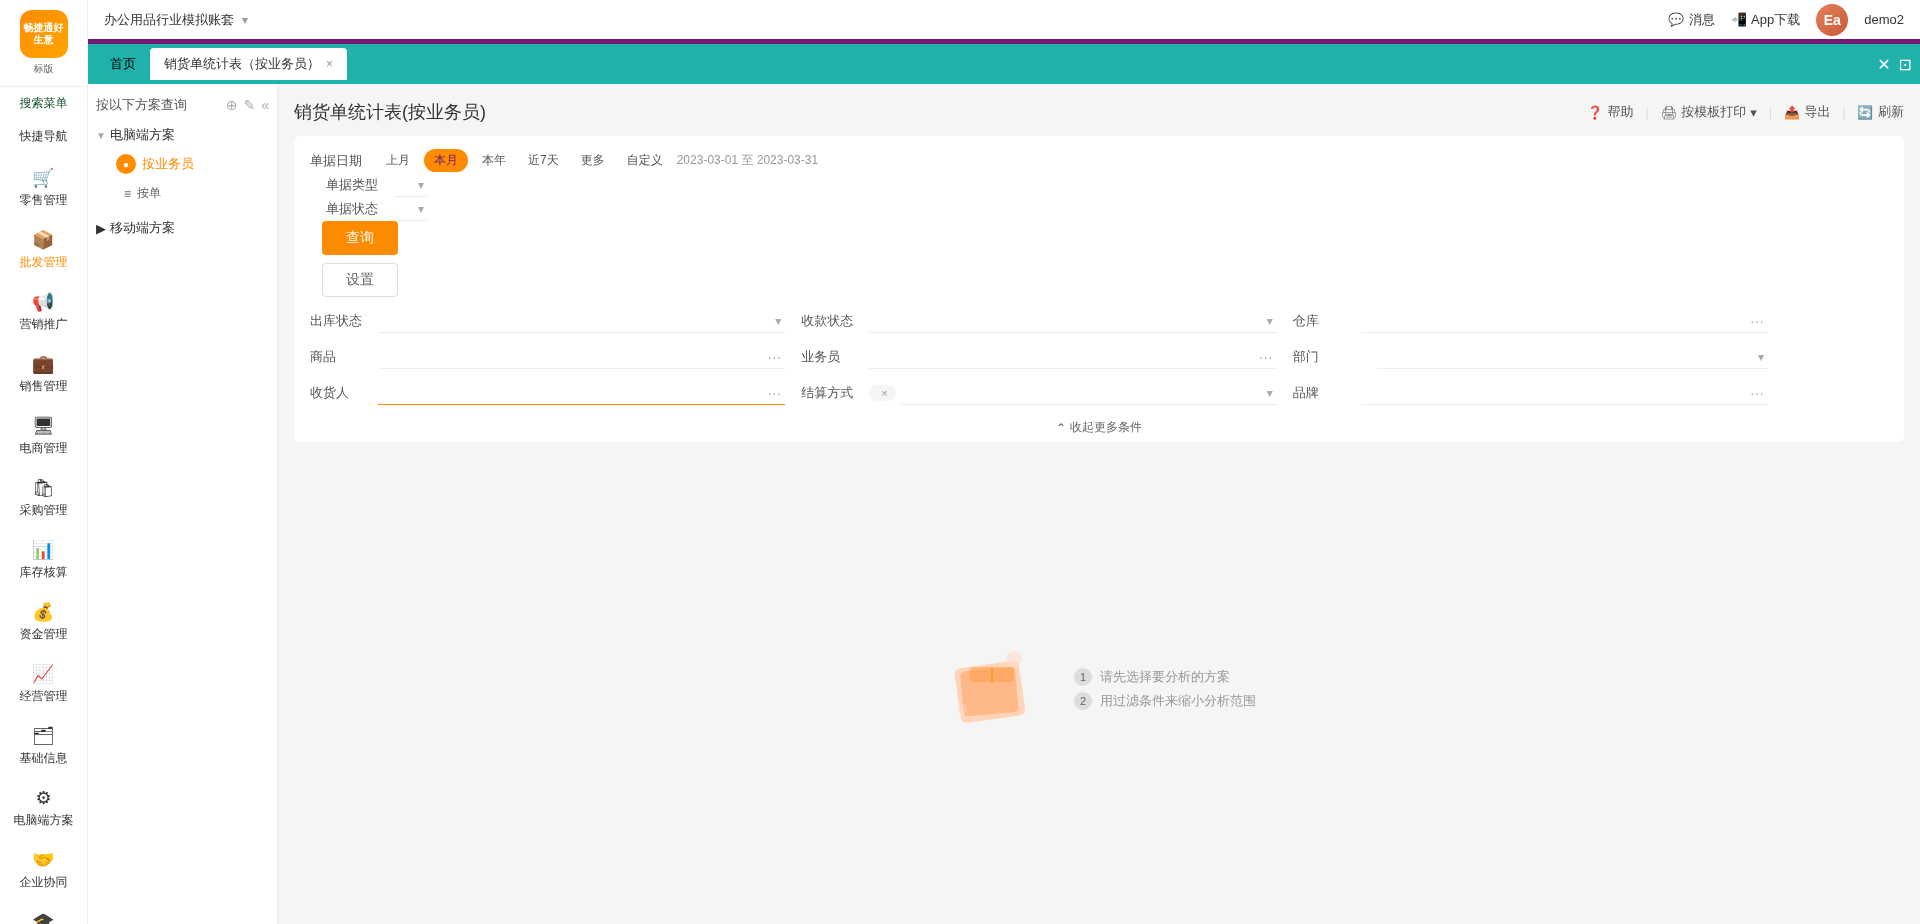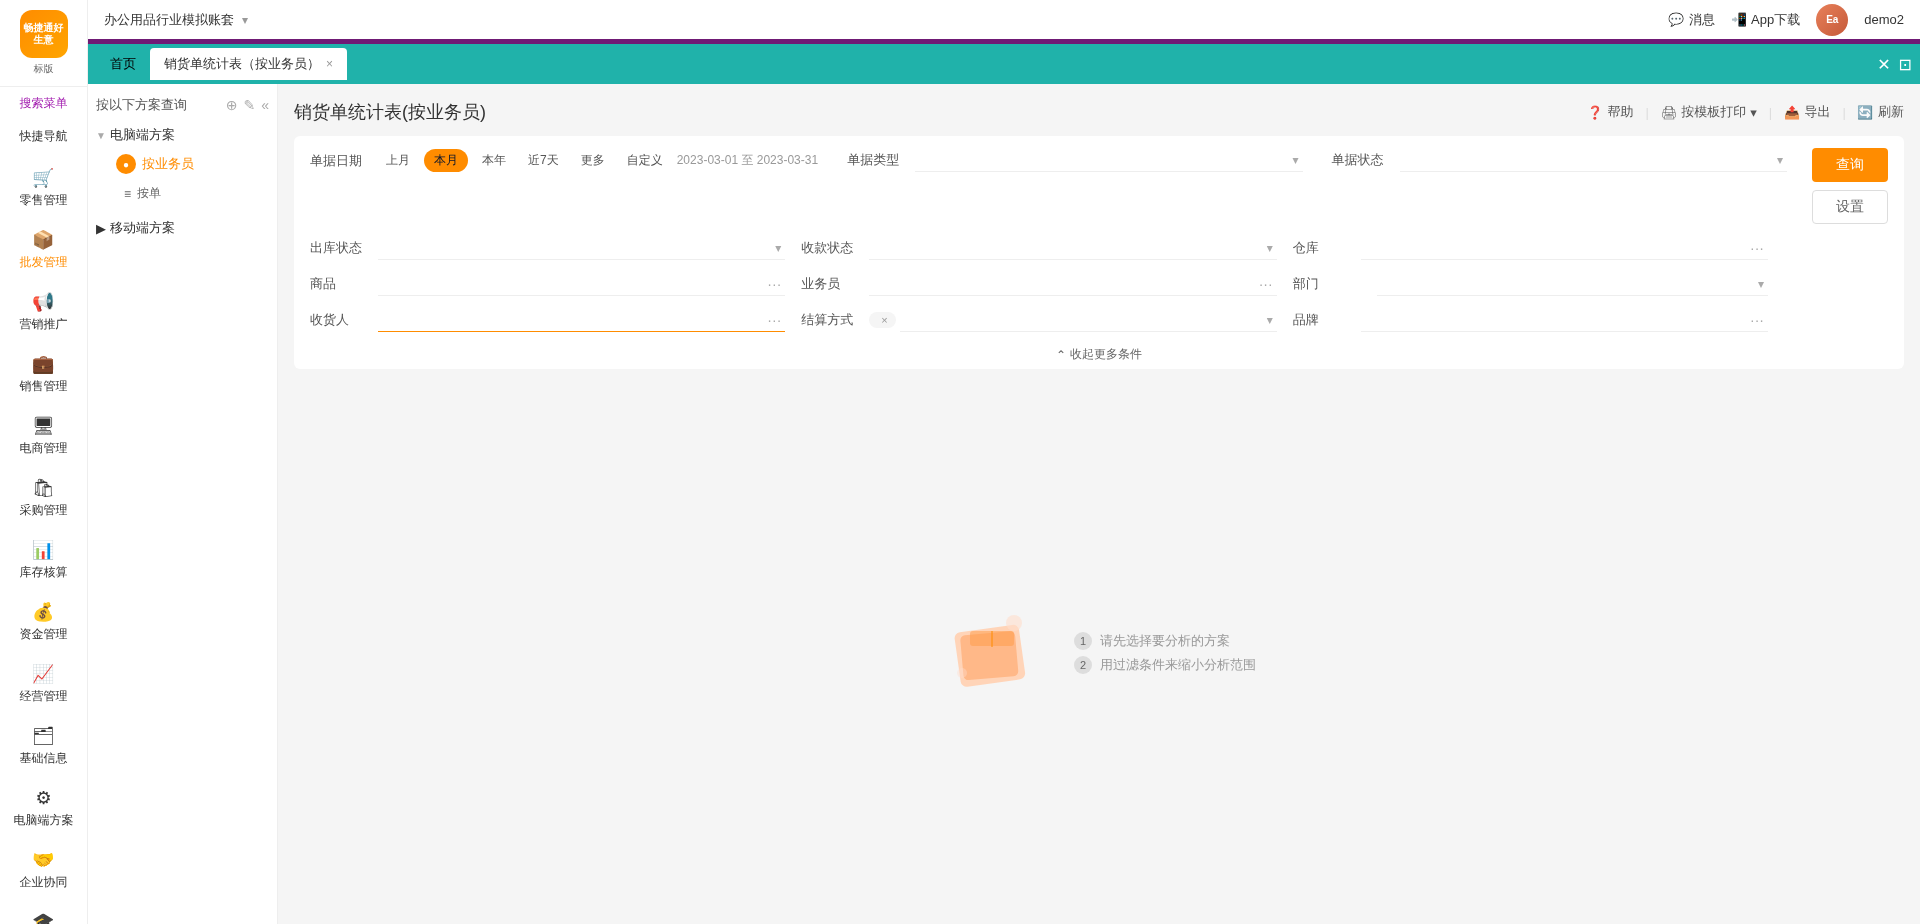--- a/index.html
+++ b/index.html
@@ -4,37 +4,37 @@
   <style>
     * { box-sizing: border-box; margin: 0; padding: 0; }
     body { font-family: "Microsoft YaHei", "PingFang SC", Arial, sans-serif; font-size: 13px; background: #f5f5f5; color: #333; display: flex; height: 924px; overflow: hidden; }
 
     
     .sidebar { width: 88px; background: #fff; display: flex; flex-direction: column; align-items: center; border-right: 1px solid #eee; flex-shrink: 0; overflow-y: auto; }
     .sidebar-logo { width: 100%; padding: 10px 6px; display: flex; flex-direction: column; align-items: center; border-bottom: 1px solid #eee; }
     .logo-icon { width: 48px; height: 48px; background: linear-gradient(135deg, #ff8c00, #ffa500); border-radius: 12px; display: flex; align-items: center; justify-content: center; }
     .logo-icon span { color: #fff; font-size: 10px; font-weight: bold; text-align: center; line-height: 1.2; }
     .logo-text { font-size: 10px; color: #666; margin-top: 4px; text-align: center; }
-    .sidebar-search { padding: 8px 6px; font-size: 12px; color: #a21caf; cursor: pointer; text-align: center; width: 100%; }
+    .sidebar-search { padding: 8px 6px; font-size: 12px; color: #14532d; cursor: pointer; text-align: center; width: 100%; }
     .sidebar-quick { padding: 8px 6px; font-size: 12px; color: #333; cursor: pointer; text-align: center; width: 100%; }
     .sidebar-divider { width: 80%; height: 1px; background: #eee; margin: 2px 0; }
     .sidebar-item { width: 100%; padding: 10px 4px; display: flex; flex-direction: column; align-items: center; cursor: pointer; font-size: 12px; color: #333; }
     .sidebar-item.active { color: #ff8c00; }
     .sidebar-item-icon { font-size: 18px; margin-bottom: 3px; }
 
     
     .main { flex: 1; display: flex; flex-direction: column; overflow: hidden; }
 
     
     .topbar { height: 44px; background: #fff; border-bottom: 5px solid #701a75; display: flex; align-items: center; padding: 0 16px; justify-content: space-between; flex-shrink: 0; }
     .topbar-left { display: flex; align-items: center; gap: 8px; }
     .topbar-arrow { color: #999; font-size: 12px; cursor: pointer; }
     .topbar-right { display: flex; align-items: center; gap: 16px; }
     .topbar-icon-item { display: flex; align-items: center; gap: 4px; font-size: 13px; color: #333; cursor: pointer; }
-    .user-avatar { width: 32px; height: 32px; border-radius: 50%; background: linear-gradient(135deg, #e8805a, #c55a3a); display: flex; align-items: center; justify-content: center; color: #fff; font-size: 10px; font-weight: bold; cursor: pointer; }
+    .user-avatar { width: 32px; height: 32px; border-radius: 50%; background: linear-gradient(135deg, #e8805a, #c55a3a); display: flex; align-items: center; justify-content: center; color: #fff; font-size: 14px; font-weight: bold; cursor: pointer; }
 
     
     .tabbar { height: 40px; background: #20b2aa; display: flex; align-items: center; padding: 0 8px; gap: 0; flex-shrink: 0; }
     .tab { height: 32px; padding: 0 14px; display: flex; align-items: center; gap: 6px; font-size: 13px; cursor: pointer; border-radius: 4px 4px 0 0; }
     .tab.home { background: transparent; color: #000000; }
     .tab.active { background: #fff; color: #333; }
     .tab-close { font-size: 12px; color: #999; cursor: pointer; }
     .tabbar-controls { margin-left: auto; display: flex; gap: 8px; }
     .tabbar-ctrl { color: #fff; cursor: pointer; font-size: 16px; }
 
@@ -59,21 +59,21 @@
     
     .right-panel { flex: 1; display: flex; flex-direction: column; overflow: hidden; padding: 16px 16px 0 16px; background: #f5f5f5; }
     .page-title-row { display: flex; align-items: center; justify-content: space-between; margin-bottom: 12px; }
     .page-title { font-size: 18px; font-weight: 500; color: #333; }
     .page-actions { display: flex; align-items: center; gap: 12px; }
     .page-action { display: flex; align-items: center; gap: 4px; font-size: 13px; color: #555; cursor: pointer; }
     .page-action-sep { color: #ddd; }
     .filter-label { font-size: 13px; color: #555; white-space: nowrap; min-width: 60px; }
     .date-filter { display: flex; align-items: center; gap: 6px; }
     .date-btn { padding: 4px 8px; font-size: 12px; color: #555; cursor: pointer; border-radius: 4px; }
-    .date-btn.active { background: #ff8c00; color: #0f172a; border-radius: 12px; padding: 3px 10px; }
+    .date-btn.active { background: #ff8c00; color: #701a75; border-radius: 12px; padding: 3px 10px; }
     .date-range { font-size: 12px; color: #999; }
     .select-control { width: 100%; border: none; border-bottom: 1px solid #eee; padding: 4px 28px 4px 6px; font-size: 13px; color: #333; background: transparent; cursor: pointer; appearance: none; outline: none; }
     .select-arrow { position: absolute; right: 4px; color: #aaa; font-size: 12px; pointer-events: none; }
     .input-control { width: 100%; border: none; border-bottom: 1px solid #ff8c00; padding: 4px 28px 4px 6px; font-size: 13px; color: #333; background: transparent; outline: none; }
     .dots-btn { position: absolute; right: 4px; color: #aaa; font-size: 14px; cursor: pointer; }
     .input-plain { width: 100%; border: none; border-bottom: 1px solid #eee; padding: 4px 28px 4px 6px; font-size: 13px; background: transparent; outline: none; cursor: pointer; }
     .filter-tag { display: inline-flex; align-items: center; gap: 4px; background: #f5f5f5; border-radius: 10px; padding: 2px 8px; font-size: 12px; color: #333; }
     .filter-tag-close { cursor: pointer; color: #999; font-size: 11px; }
     .collapse-btn { display: flex; align-items: center; justify-content: center; gap: 4px; padding: 6px 0; font-size: 12px; color: #666; cursor: pointer; }
 
@@ -248,21 +248,21 @@
           <span class="page-action-sep">|</span>
           <div class="page-action">
             <span>🔄</span>
             <span>刷新</span>
           </div>
         </div>
       </div>
 
       <div class="search-area">
 
-        <div style="display:flex; align-items:flex-start; gap:13px; margin-bottom:12px;">
+        <div style="display:flex; align-items:flex-start; gap:0; margin-bottom:12px;flex-direction:column;">
           <div style="display:flex; align-items:center; gap:8px; min-width:400px;">
             <span class="filter-label">单据日期</span>
             <div class="date-filter">
               <span class="date-btn">上月</span>
               <span class="date-btn active">本月</span>
               <span class="date-btn">本年</span>
               <span class="date-btn">近7天</span>
               <span class="date-btn">更多</span>
               <span class="date-btn">自定义</span>
               <span class="date-range">2023-03-01 至 2023-03-31</span>

